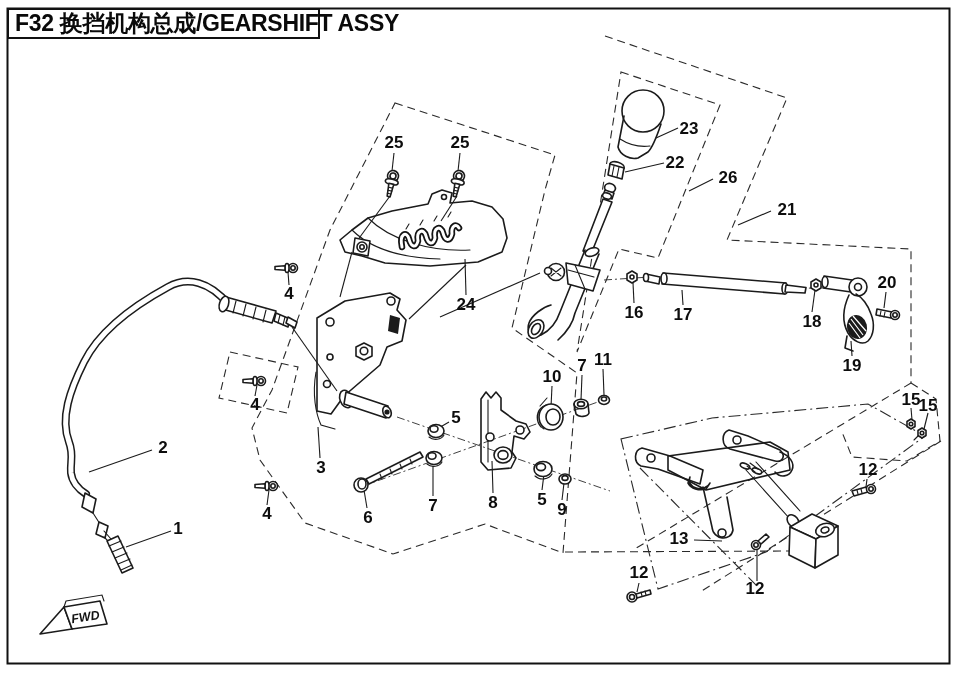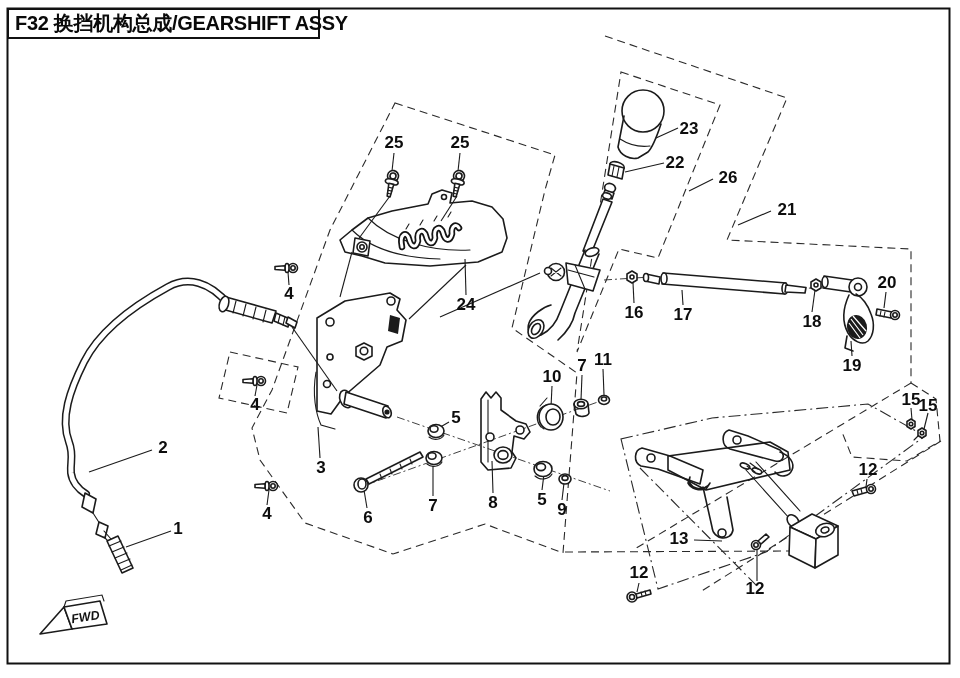--- a/index.html
+++ b/index.html
@@ -1,19 +1,19 @@
 <!DOCTYPE html>
 <html><head>
 <meta charset="utf-8">
 <style>
   html,body{margin:0;padding:0;background:#e8e8e8;}
   #page{position:relative;width:960px;height:678px;background:#ffffff;font-family:"Liberation Sans",sans-serif;overflow:hidden;}
   #titlebox{position:absolute;left:7px;top:8px;width:313px;height:31px;border:2px solid #111;background:#fff;
             display:flex;align-items:center;box-sizing:border-box;padding-left:6px;}
-  #titlebox span{font-weight:700;font-size:20px;letter-spacing:-0.3px;color:#0a0a0a;white-space:nowrap;}
+  #titlebox span{font-weight:700;font-size:23px;letter-spacing:-0.3px;color:#0a0a0a;white-space:nowrap;}
   svg{position:absolute;left:0;top:0;}
   .ln{stroke:#1b1b1b;stroke-width:1.6;fill:none;stroke-linecap:round;stroke-linejoin:round;}
   .th{stroke:#1b1b1b;stroke-width:1.1;fill:none;stroke-linecap:round;}
   .wf{stroke:#1b1b1b;stroke-width:1.6;fill:#ffffff;stroke-linejoin:round;}
   .bk{fill:#1b1b1b;stroke:none;}
   .dash{stroke:#2a2a2a;stroke-width:1.1;fill:none;stroke-dasharray:8 5;}
   .dashdot{stroke:#2a2a2a;stroke-width:1.1;fill:none;stroke-dasharray:12 4 2 4;}
   .axis{stroke:#2a2a2a;stroke-width:0.9;fill:none;stroke-dasharray:8 3 2 3;}
   .lead{stroke:#1b1b1b;stroke-width:1.1;fill:none;}
   .gate{stroke:#141414;stroke-width:6.5;fill:none;stroke-linecap:round;stroke-linejoin:round;}

